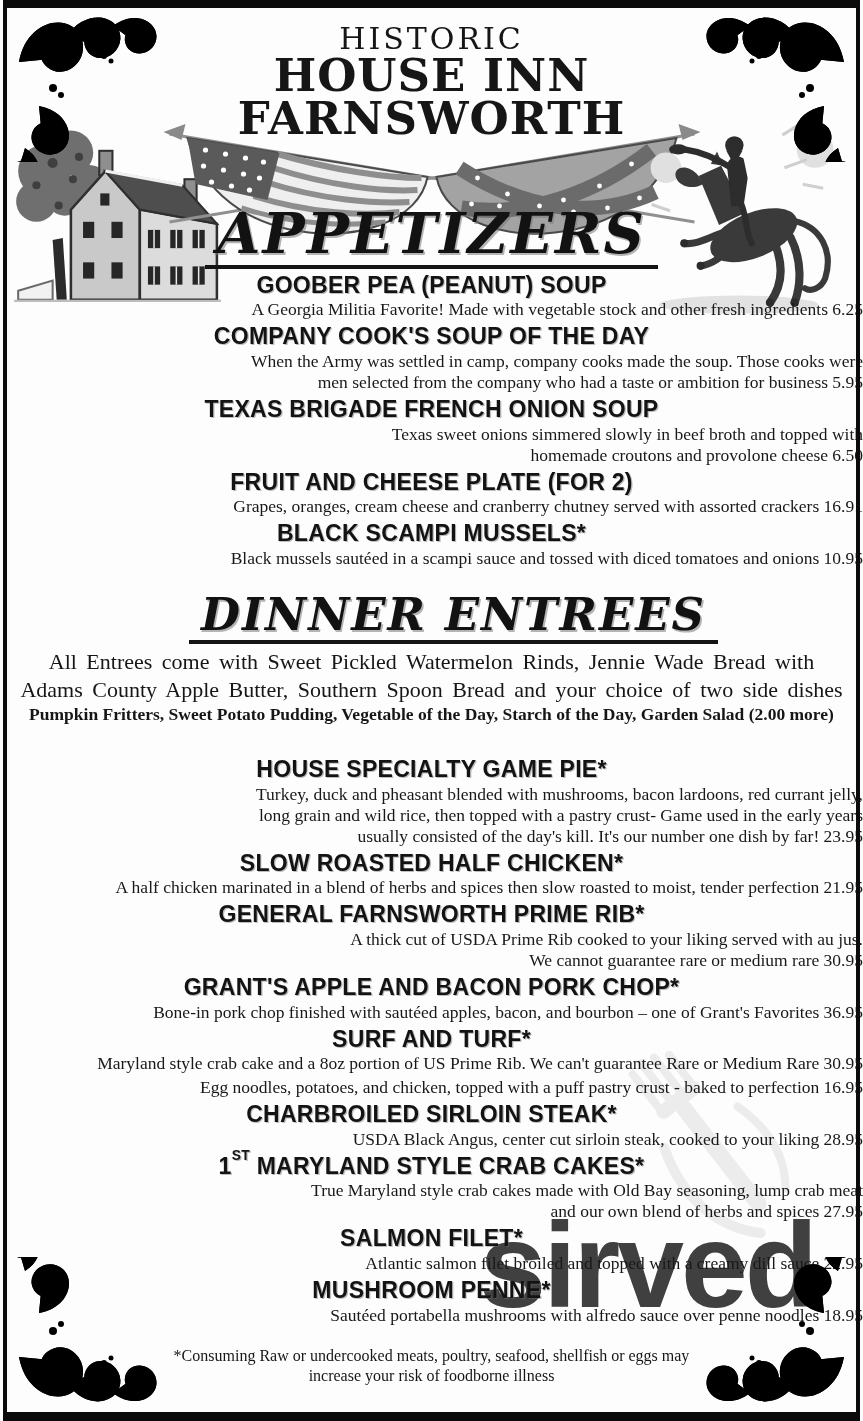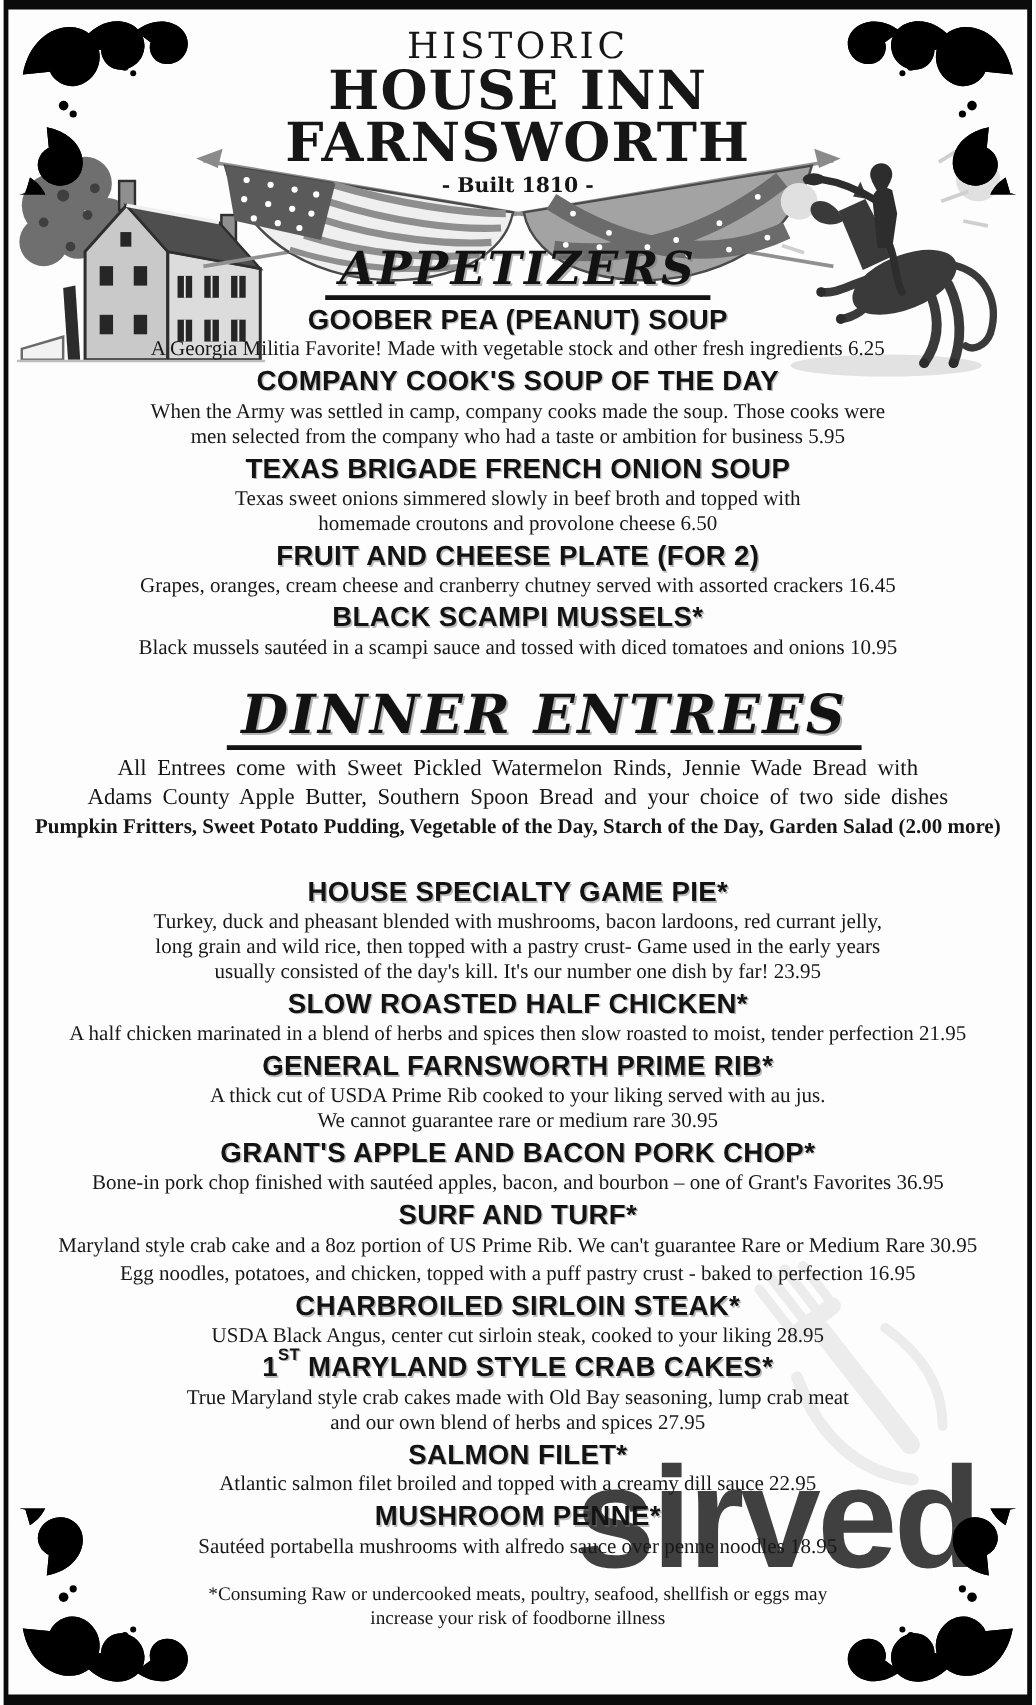--- a/index.html
+++ b/index.html
@@ -31,34 +31,34 @@
   .illus-flags{left:50%;transform:translateX(-50%);top:96px;width:545px;height:152px;}
   
   .content{position:relative;z-index:2;text-align:center;}
   .script-title{
     display:inline-block;font-family:"DejaVu Serif",serif;font-style:italic;font-weight:700;
     letter-spacing:2px;line-height:1.05;color:#121212;
     border-bottom:4px solid #141414;padding:0 12px 2px;margin:0;
     text-shadow:1.6px 1.6px 0 rgba(120,120,120,.55);
   }
   .app-title-wrap{margin-top:30px;}
-  .app-title-wrap .script-title{font-size:38px;text-align:right;}
+  .app-title-wrap .script-title{font-size:56px;text-align:right;}
   .dinner-title-wrap{margin-top:22px;padding-left:44px;}
   .dinner-title-wrap .script-title{font-size:45px;}
   .item-name{
     font-family:Liberation Sans, sans-serif;font-weight:700;font-size:23px;letter-spacing:.3px;
     line-height:1.2;color:#131313;text-shadow:1.2px 1.2px 0 rgba(110,110,110,.45);
   }
   .item-name sup{font-size:60%;position:relative;top:-.4em;}
   .item-desc{
     font-family:"Liberation Serif",serif;font-size:17.5px;line-height:1.2;
-    color:#181818;white-space:pre-line;
+    color:#181818;white-space:pre-line;text-align:right;
   }
   .menu-item{margin-top:3px;}
-  .intro{font-family:"Liberation Serif",serif;font-size:19px;line-height:1.28;word-spacing:4px;white-space:pre-line;margin-top:4px;}
+  .intro{font-family:"Liberation Serif",serif;font-size:22px;line-height:1.28;word-spacing:4px;white-space:pre-line;margin-top:4px;}
   .intro-bold{font-family:"Liberation Serif",serif;font-weight:700;font-size:17.5px;line-height:1.25;}
   .entrees-list{margin-top:30px;}
   .footnote{font-family:"Liberation Serif",serif;font-size:16px;line-height:1.28;margin-top:20px;white-space:pre-line;}
   
   .watermark{position:absolute;right:22px;top:1030px;z-index:1;text-align:right;}
   .wm-fork{display:block;margin-left:auto;margin-right:14px;width:225px;height:235px;transform:rotate(-38deg);}
   .wm-text{
     font-family:"Liberation Sans",sans-serif;font-weight:700;font-size:120px;line-height:.8;
     color:#404040;letter-spacing:-3px;margin-top:-48px;padding-right:26px;
   }
@@ -266,21 +266,20 @@
     <g stroke="#2d2d2d" fill="none" stroke-linecap="round">
       <path d="M98,84 C 82,74 66,68 52,66" stroke-width="6"></path>
       <path d="M108,120 C 114,136 112,148 118,158" stroke-width="6"></path>
     </g>
   </svg>
 
   <header class="header">
     <div class="h-historic">HISTORIC</div>
     <div class="h-big">HOUSE INN</div>
     <div class="h-big">FARNSWORTH</div>
-    <div class="h-built">- Built 1810 -</div>
   </header>
 
   <div class="content">
 
     <section>
       <div class="app-title-wrap">
         <h2 class="script-title">APPETIZERS</h2>
       </div>
       <div class="menu-item">
         <div class="item-name">GOOBER PEA (PEANUT) SOUP</div>
@@ -291,21 +290,21 @@
         <div class="item-desc">When the Army was settled in camp, company cooks made the soup. Those cooks were
 men selected from the company who had a taste or ambition for business 5.95</div>
       </div>
       <div class="menu-item">
         <div class="item-name">TEXAS BRIGADE FRENCH ONION SOUP</div>
         <div class="item-desc">Texas sweet onions simmered slowly in beef broth and topped with
 homemade croutons and provolone cheese 6.50</div>
       </div>
       <div class="menu-item">
         <div class="item-name">FRUIT AND CHEESE PLATE (FOR 2)</div>
-        <div class="item-desc">Grapes, oranges, cream cheese and cranberry chutney served with assorted crackers 16.45</div>
+        <div class="item-desc">Grapes, oranges, cream cheese and cranberry chutney served with assorted crackers 16.91</div>
       </div>
       <div class="menu-item">
         <div class="item-name">BLACK SCAMPI MUSSELS*</div>
         <div class="item-desc">Black mussels sautéed in a scampi sauce and tossed with diced tomatoes and onions 10.95</div>
       </div>
     </section>
 
     <section>
       <div class="dinner-title-wrap">
         <h2 class="script-title">DINNER ENTREES</h2>

